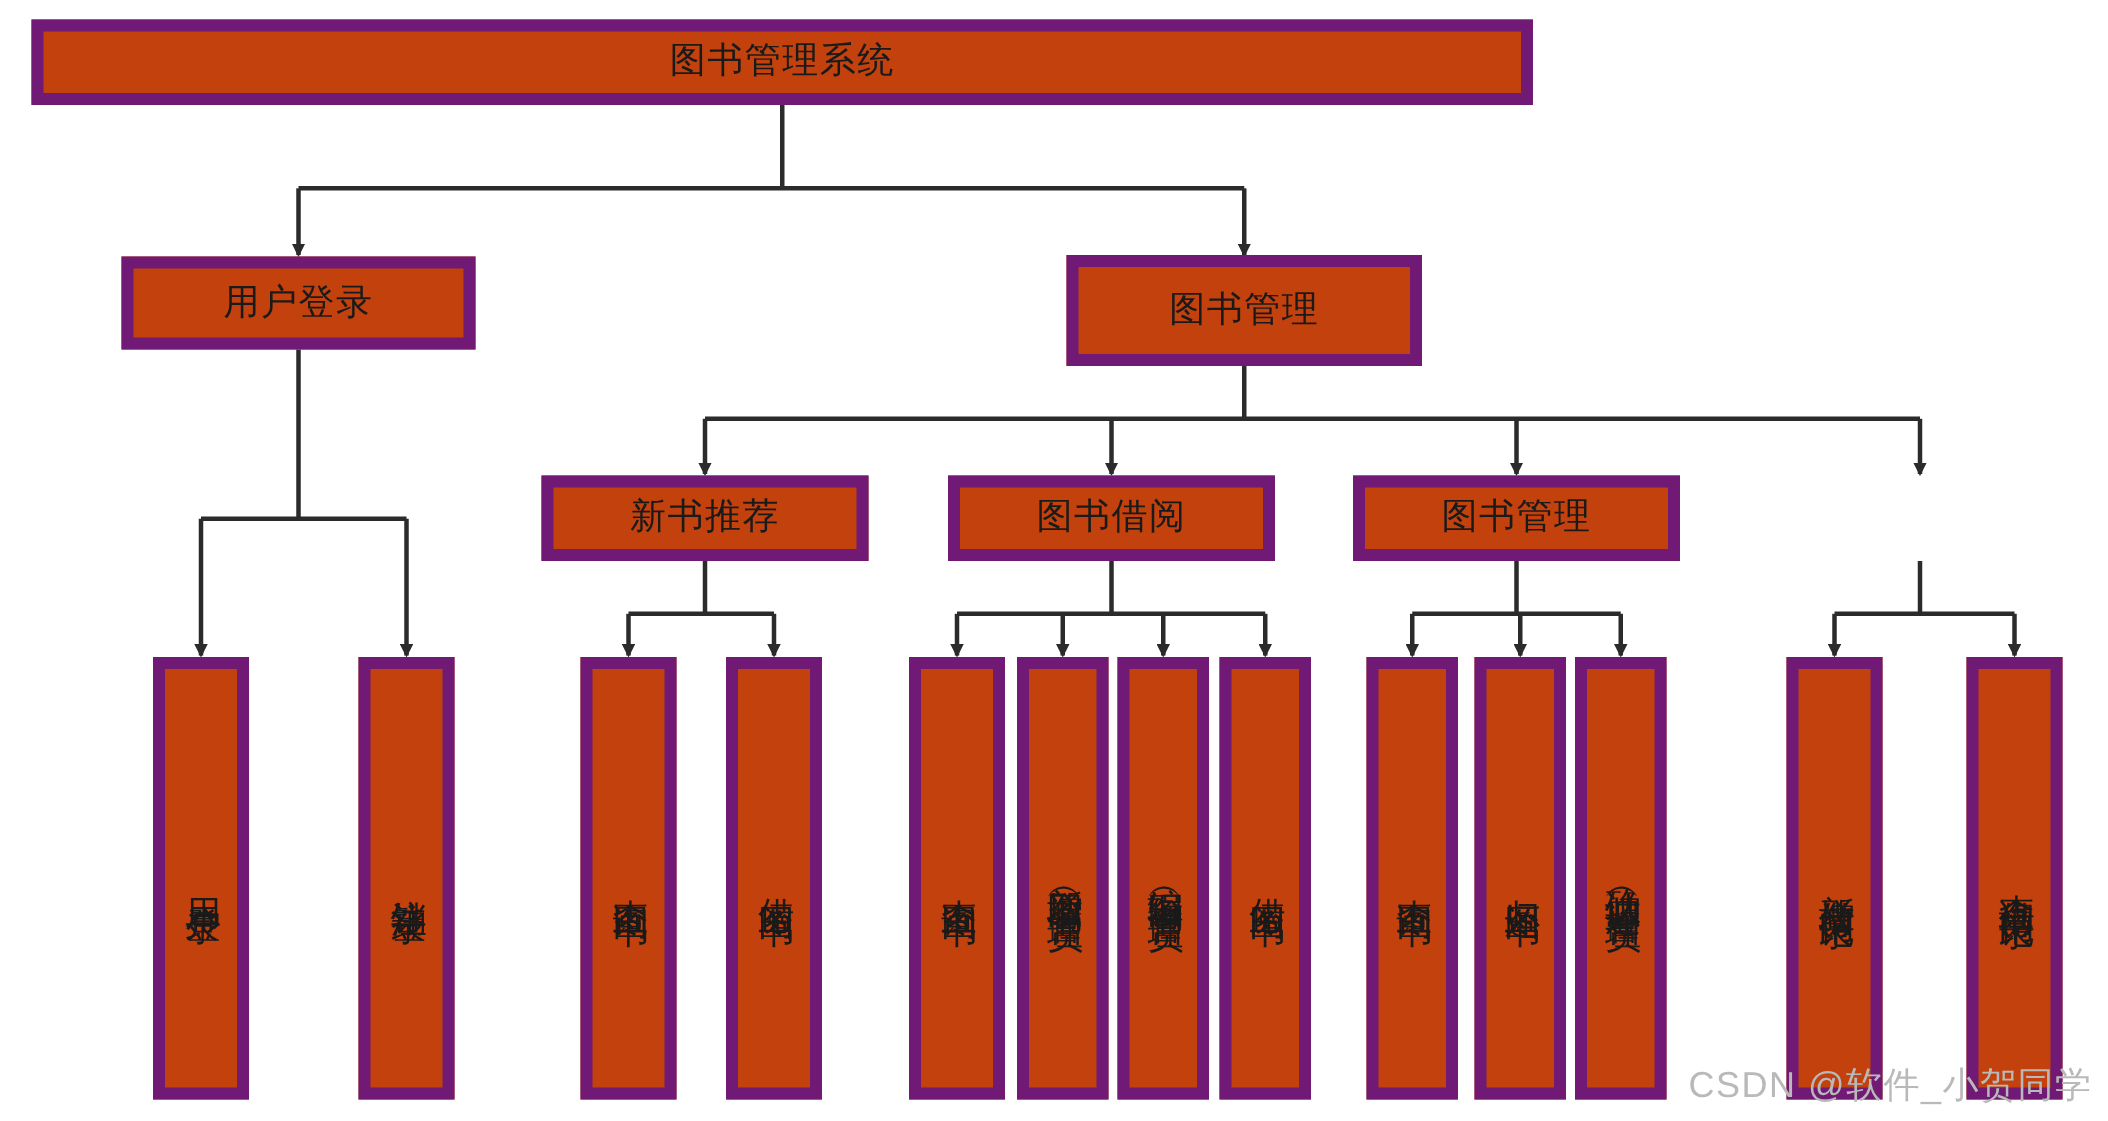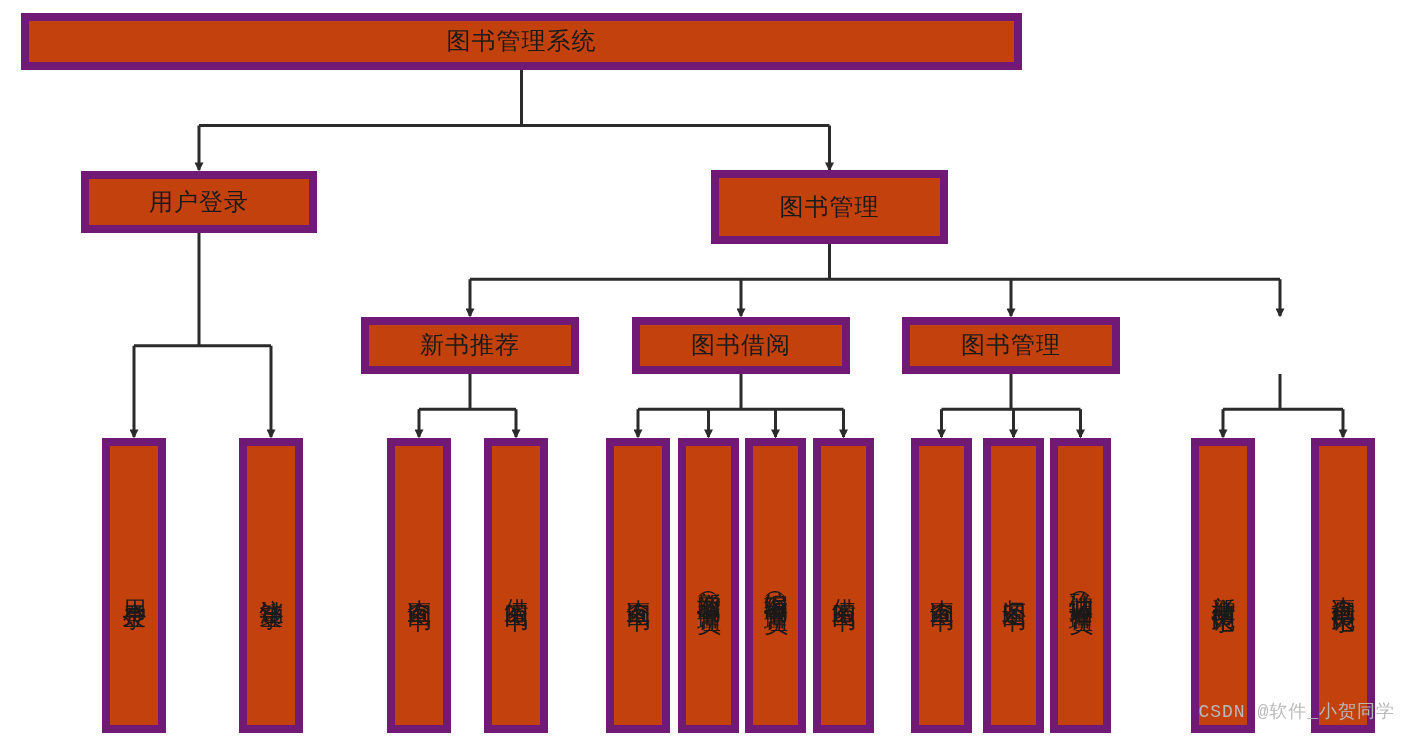--- a/index.html
+++ b/index.html
@@ -54,27 +54,26 @@
     white-space: nowrap;
     display: block;
   }
   .node.horiz .label {
     white-space: nowrap;
     display: block;
   }
   #watermark {
     position: absolute;
     right: 10px;
-    bottom: 24px;
-    font-size: 18px;
+    bottom: 8px;
+    font-size: 24px;
     color: #b9b9b9;
     letter-spacing: 1px;
     white-space: nowrap;
     user-select: none;
-    font-family: Liberation Mono, monospace;
   }
 </style>
 </head>
 <body>
 
 <div id="canvas">
 
   <svg id="wires" viewBox="0 0 1405 747">
     <defs>
       <marker id="arrow" markerWidth="9" markerHeight="9" refX="7.6" refY="4.5" orient="auto" markerUnits="userSpaceOnUse">

